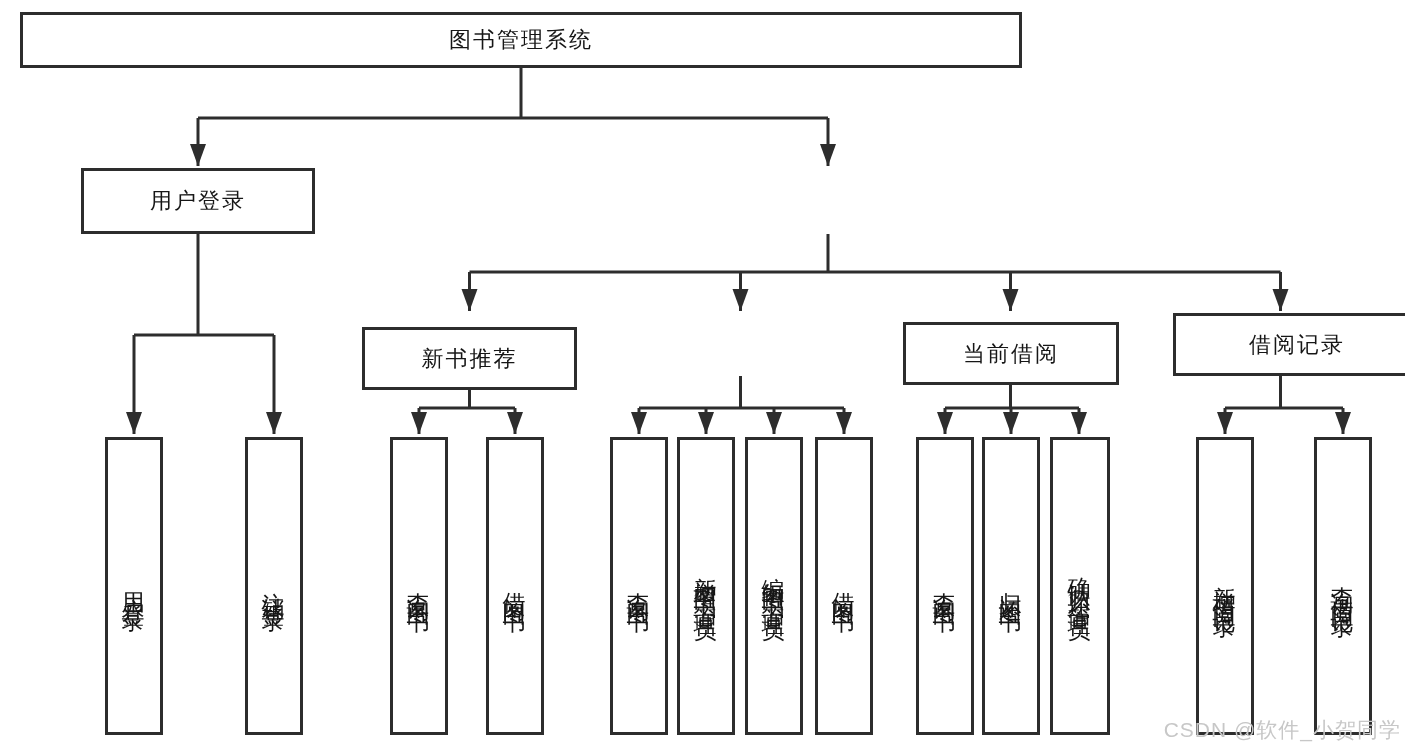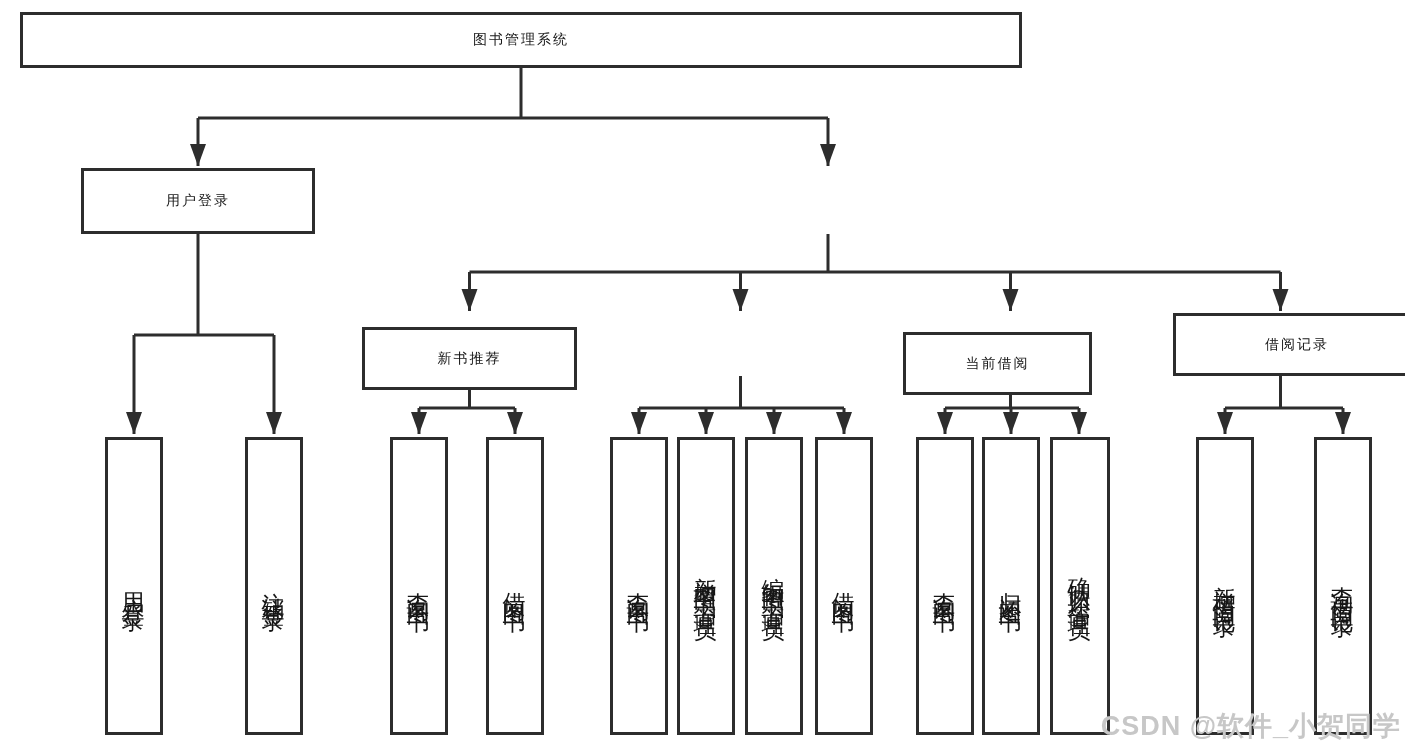--- a/index.html
+++ b/index.html
@@ -7,29 +7,29 @@
     position:relative;width:1405px;height:747px;background:#ffffff;
     font-family:"Liberation Sans",sans-serif;overflow:hidden;
   }
   .connectors{position:absolute;left:0;top:0;}
   .box{
     position:absolute;box-sizing:border-box;
     border:3px solid #2d2d2d;background:#ffffff;
     display:flex;align-items:center;justify-content:center;
     color:#161616;
   }
-  .h{font-size:14px;letter-spacing:2px;}
+  .h{font-size:22px;letter-spacing:2px;}
   .v{
     writing-mode:vertical-rl;text-orientation:mixed;
     font-size:23px;letter-spacing:6px;
   }
   .leaf{top:437px;width:58px;height:298px;}
   .watermark{
     position:absolute;right:4px;bottom:3px;z-index:5;
-    font-size:27px;letter-spacing:1px;color:#c7c7c7;font-weight:bold;
+    font-size:21px;letter-spacing:1px;color:#c7c7c7;
   }
 </style>
 </head>
 <body>
 
 <div class="canvas">
 
   <svg class="connectors" width="1405" height="747" viewBox="0 0 1405 747">
     <defs>
       <marker id="arw" markerUnits="userSpaceOnUse" markerWidth="26" markerHeight="20" refX="22" refY="9" orient="auto">
@@ -71,21 +71,21 @@
       <line x1="1225" y1="408" x2="1225" y2="434" marker-end="url(#arw)"></line>
       <line x1="1343" y1="408" x2="1343" y2="434" marker-end="url(#arw)"></line>
     </g>
   </svg>
 
   <div class="box h" style="left:20px;top:12px;width:1002px;height:56px">图书管理系统</div>
 
   <div class="box h" style="left:81px;top:168px;width:234px;height:66px">用户登录</div>
 
   <div class="box h" style="left:362px;top:327px;width:215px;height:63px">新书推荐</div>
-  <div class="box h" style="left:903px;top:332px;width:189px;height:63px">当前借阅</div>
+  <div class="box h" style="left:903px;top:322px;width:216px;height:63px">当前借阅</div>
   <div class="box h" style="left:1173px;top:313px;width:248px;height:63px">借阅记录</div>
 
   <div class="box v leaf" style="left:105px">用户登录</div>
   <div class="box v leaf" style="left:245px">注销登录</div>
   <div class="box v leaf" style="left:390px">查询图书</div>
   <div class="box v leaf" style="left:486px">借阅图书</div>
   <div class="box v leaf" style="left:610px">查询图书</div>
   <div class="box v leaf" style="left:677px">新增图书（管理员）</div>
   <div class="box v leaf" style="left:745px">编辑图书（管理员）</div>
   <div class="box v leaf" style="left:815px">借阅图书</div>

